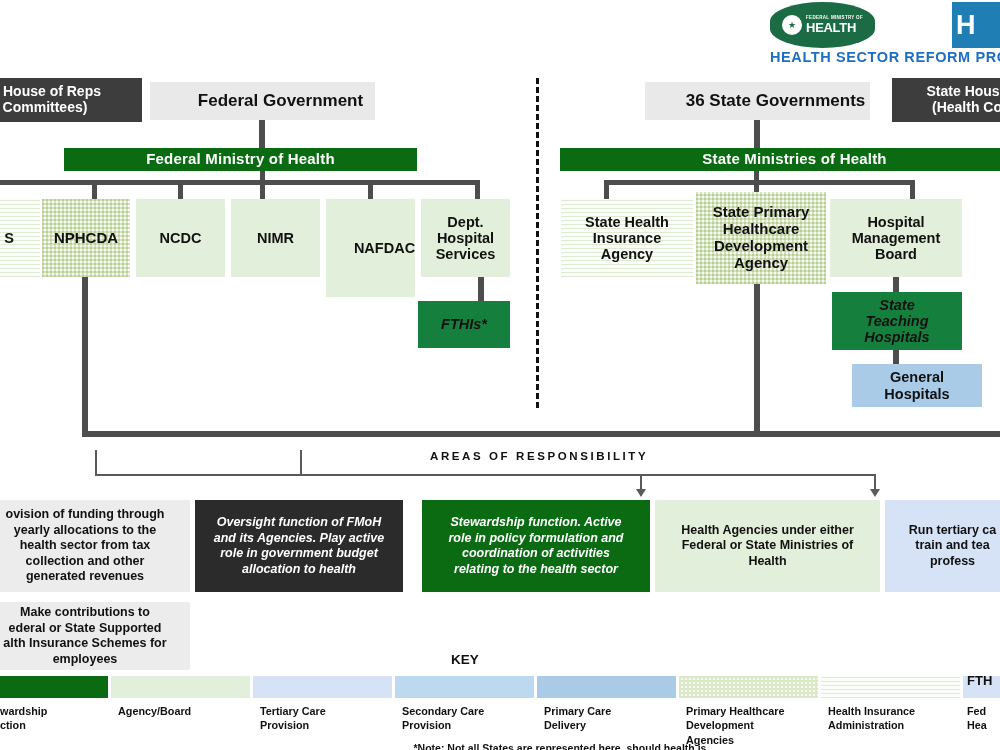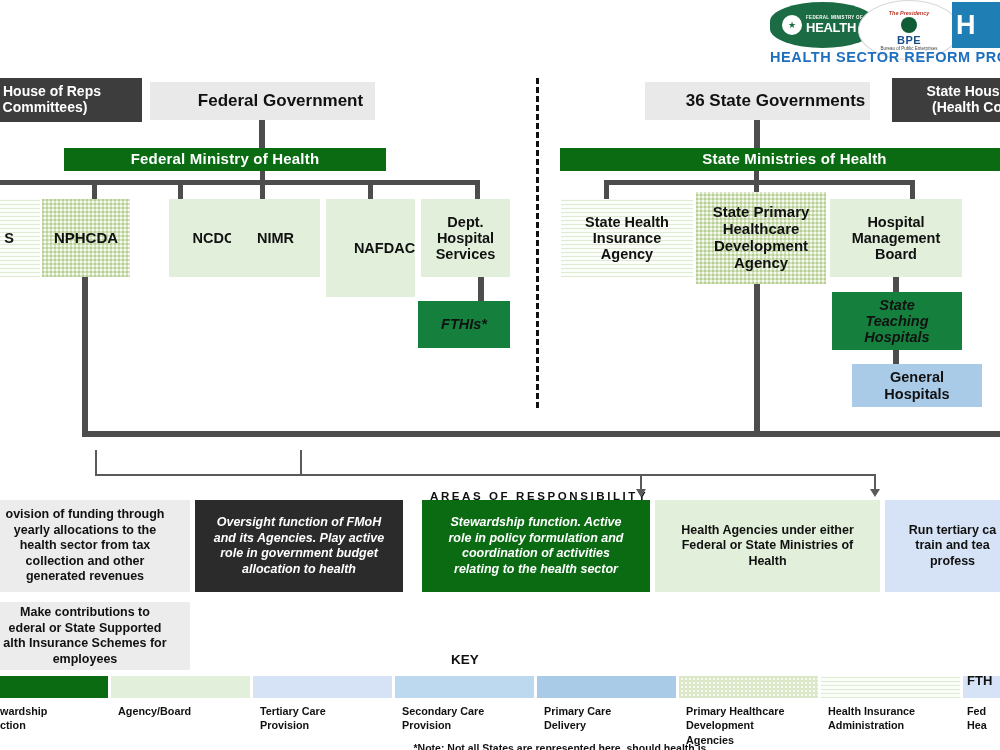--- a/index.html
+++ b/index.html
@@ -78,21 +78,20 @@
 
   
   .conn{background:#4d4d4d;position:absolute;}
   .conn-thin{background:#5a5a5a;position:absolute;}
 
   
   #aor-label{
     left:430px;top:450px;width:320px;height:16px;
     font-size:11.5px;font-weight:bold;color:#111;letter-spacing:2.6px;
     white-space:nowrap;
-    margin-top:40px;
   }
   .resp{
     display:flex;align-items:center;justify-content:center;text-align:center;
     font-weight:bold;line-height:1.24;padding:4px 8px;font-size:12.5px;
   }
   .resp-grey{background:#ececec;color:#111;}
   .resp-dark{background:#2b2b2b;color:#fff;}
   .resp-green{background:#0a6b12;color:#fff;font-style:italic;}
   .resp-lgreen{background:#e2efda;color:#111;}
   .resp-blue{background:#d6e2f5;color:#111;}
@@ -120,54 +119,48 @@
   </svg>
 
   <div class="logo-green">
     <span class="logo-crest">★</span>
     <span class="txtwrap">
       <span class="t1">FEDERAL MINISTRY OF</span>
       <span class="t2">HEALTH</span>
     </span>
   </div>
 
-  <div class="logo-oval">
-    <span class="p1">The Presidency</span>
-    <span class="crest2"></span>
-    <span class="p2">BPE</span>
-    <span class="p3">Bureau of Public Enterprises</span>
-  </div>
 
   <div class="logo-blue">
     <span class="hh">H</span>
   </div>
 </div>
 <div class="abs" id="hsrp-title">HEALTH SECTOR REFORM PRO</div>
 
 <div class="abs" id="divider"></div>
 
 <div class="abs node dark-node" style="left:-52px;top:78px;width:194px;height:44px;white-space:pre-line;">&amp; House of Reps
  Committees)</div>
 
 <div class="abs node grey-node" style="left:150px;top:82px;width:225px;height:38px;">Federal Government</div>
 
 <div class="abs conn" style="left:259px;top:120px;width:6px;height:29px;"></div>
 
-<div class="abs node green-bar" style="left:64px;top:148px;width:322px;height:23px;">Federal Ministry of Health</div>
+<div class="abs node green-bar" style="left:64px;top:148px;width:353px;height:23px;">Federal Ministry of Health</div>
 
 <div class="abs conn" style="left:-10px;top:180px;width:490px;height:5px;"></div>
 <div class="abs conn" style="left:92px;top:184px;width:5px;height:15px;"></div>
 <div class="abs conn" style="left:178px;top:184px;width:5px;height:15px;"></div>
 <div class="abs conn" style="left:260px;top:171px;width:5px;height:28px;"></div>
 <div class="abs conn" style="left:368px;top:184px;width:5px;height:15px;"></div>
 <div class="abs conn" style="left:475px;top:184px;width:5px;height:15px;"></div>
 
 <div class="abs node agency-stripe" style="left:-22px;top:199px;width:62px;height:78px;white-space:pre-line;">S</div>
 <div class="abs node agency-dot" style="left:42px;top:199px;width:88px;height:78px;white-space:pre-line;">NPHCDA</div>
-<div class="abs node agency" style="left:136px;top:199px;width:89px;height:78px;white-space:pre-line;margin-left:33px;">NCDC</div>
+<div class="abs node agency" style="left:136px;top:199px;width:89px;height:78px;white-space:pre-line;">NCDC</div>
 <div class="abs node agency" style="left:231px;top:199px;width:89px;height:78px;white-space:pre-line;">NIMR</div>
 <div class="abs node agency" style="left:326px;top:199px;width:89px;height:98px;white-space:pre-line;padding-left:32px;">NAFDAC</div>
 <div class="abs node agency" style="left:421px;top:199px;width:89px;height:78px;white-space:pre-line;">Dept.
 Hospital
 Services</div>
 
 <div class="abs conn" style="left:478px;top:277px;width:6px;height:25px;"></div>
 <div class="abs node blue-tert" style="left:418px;top:301px;width:92px;height:47px;">FTHIs*</div>
 
 <div class="abs conn" style="left:82px;top:277px;width:6px;height:158px;"></div>

